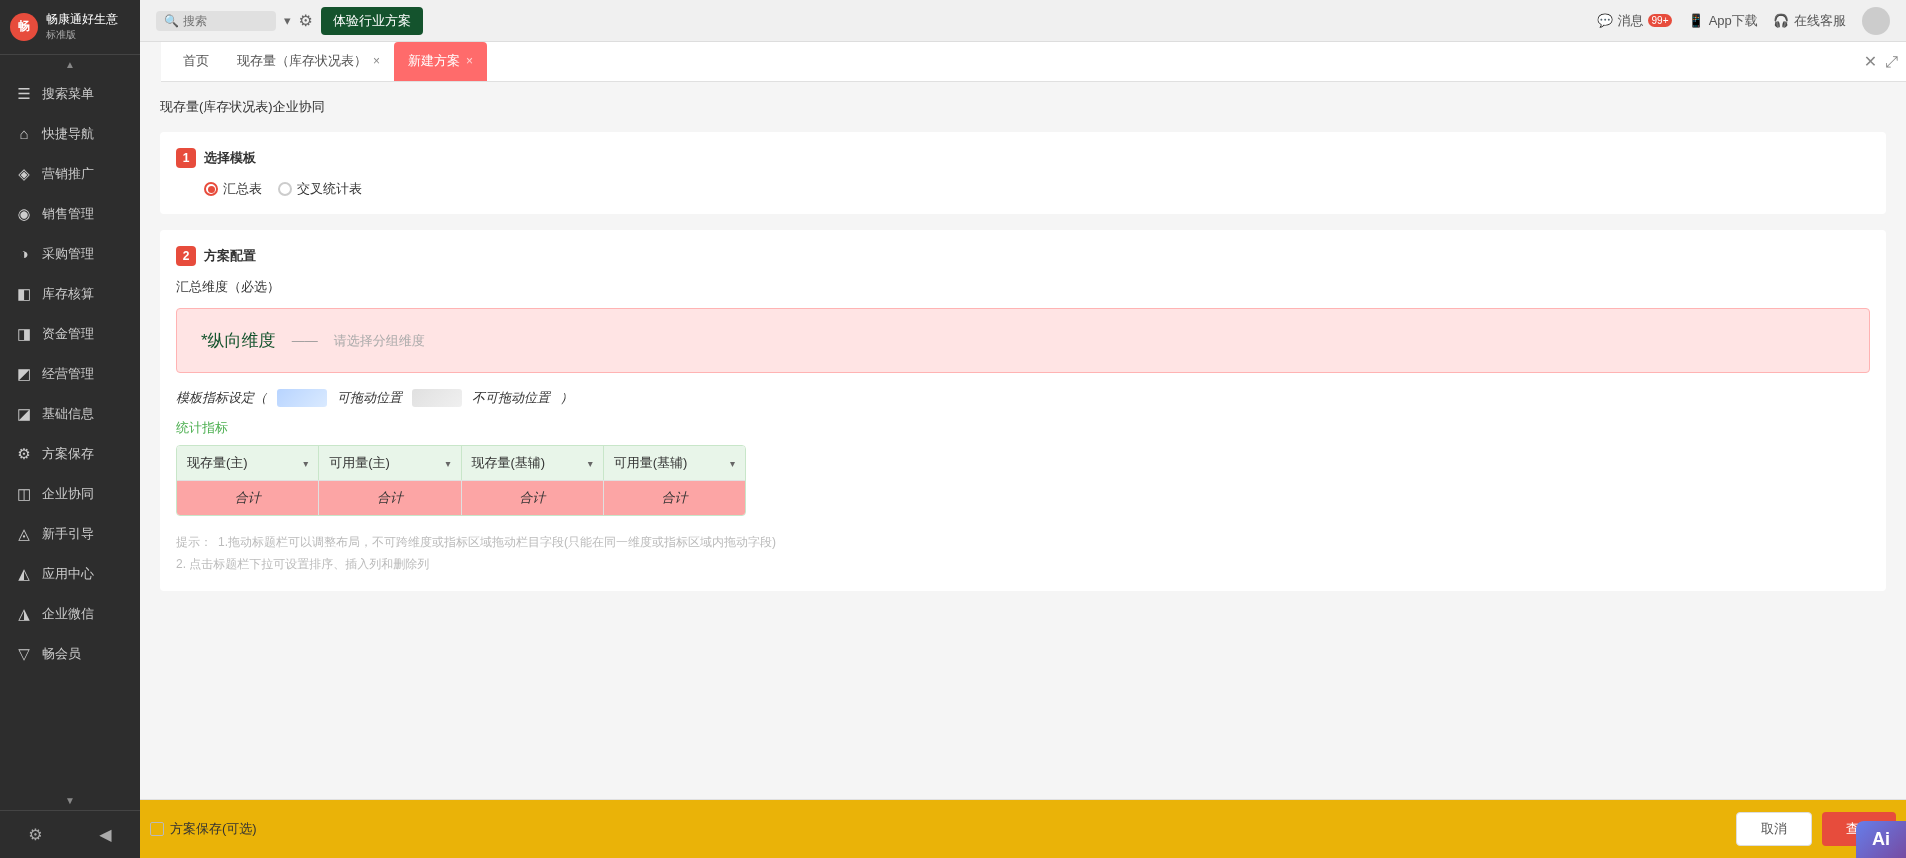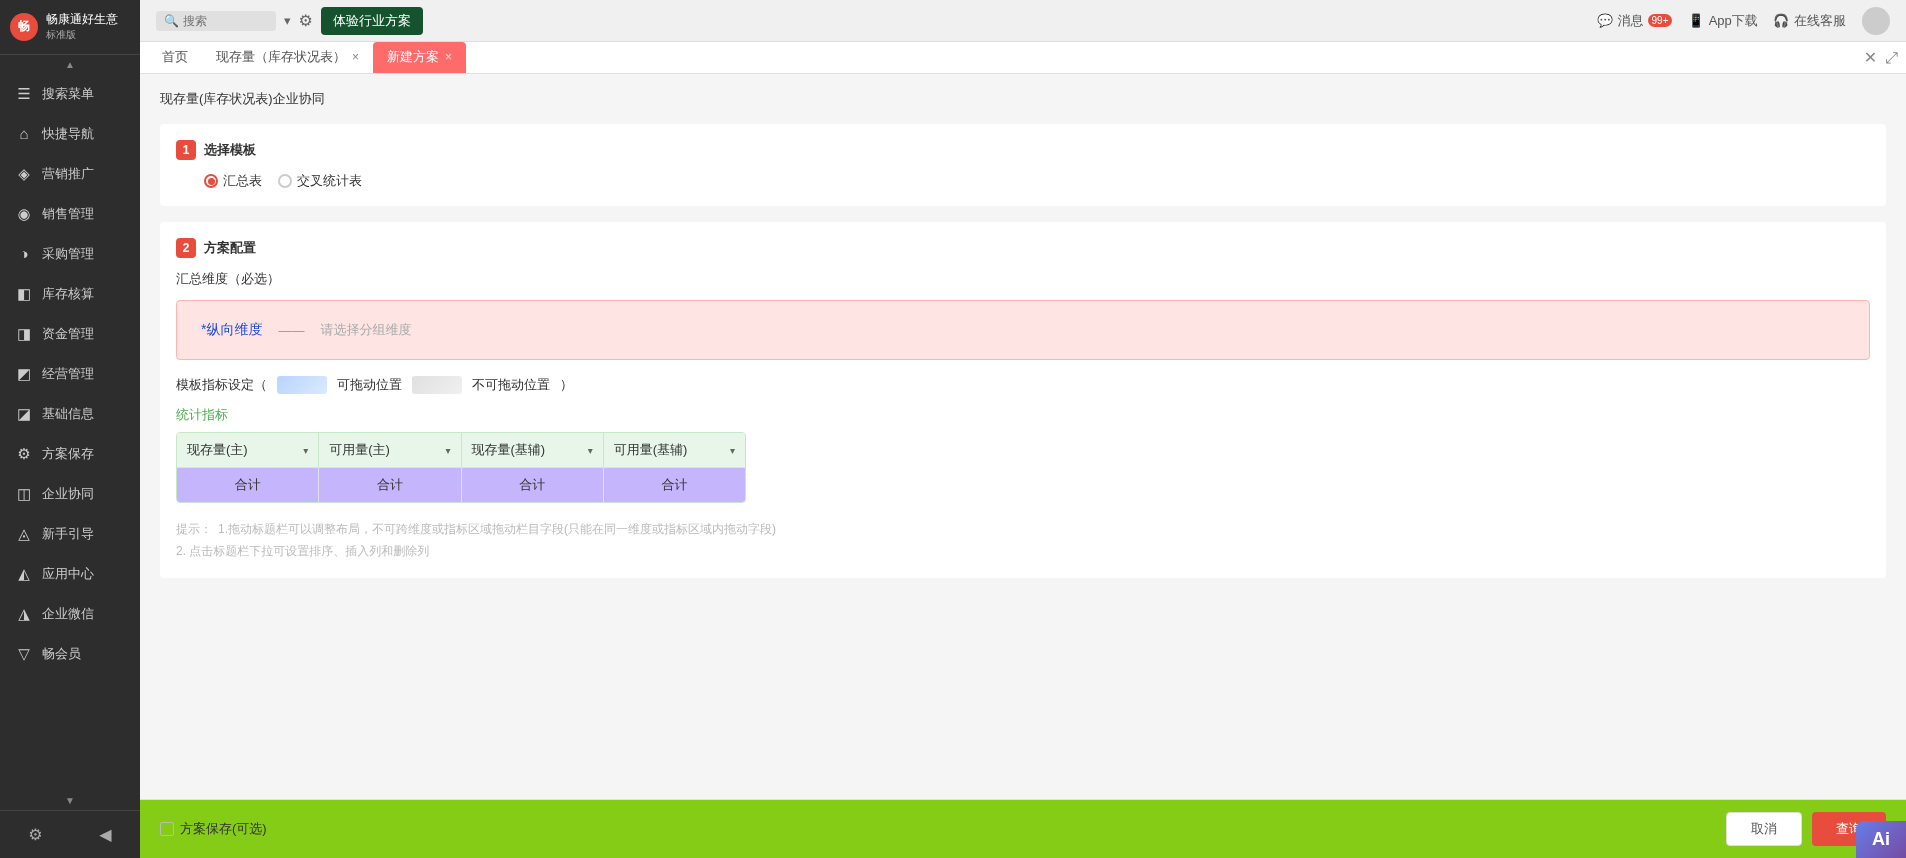--- a/index.html
+++ b/index.html
@@ -175,23 +175,24 @@
       border-radius: 50%;
     }
 
     
     .tabs-bar {
       background: #fff;
       border-bottom: 1px solid #e0e0e0;
       display: flex;
       align-items: center;
       padding: 0 0 0 8px;
-      height: 32px;
+      height: 40px;
       flex-shrink: 0;
       position: relative;
+      margin-left: 21px;
     }
     .tab {
       display: flex;
       align-items: center;
       gap: 6px;
       padding: 8px 14px;
       cursor: pointer;
       font-size: 13px;
       color: #555;
       border-bottom: 2px solid transparent;
@@ -323,39 +324,40 @@
       background: #ffe4e4;
       border: 1px solid #ffb3b3;
       border-radius: 4px;
       padding: 20px 24px;
       display: flex;
       align-items: center;
       gap: 16px;
       margin-bottom: 16px;
     }
     .dimension-label {
-      color: #1d4ed8;
-      font-size: 14px;
+      color: #14532d;
+      font-size: 17px;
     }
     .dimension-dash {
       color: #999;
     }
     .dimension-placeholder {
       color: #aaa;
       font-size: 13px;
     }
 
     
     .metrics-setting-row {
       display: flex;
       align-items: center;
       gap: 10px;
       margin-bottom: 12px;
       font-size: 13px;
       color: #333;
+      font-style: italic;
     }
     .drag-indicator {
       display: inline-block;
       width: 50px;
       height: 18px;
       background: linear-gradient(135deg, #b8d4ff 0%, #daeaff 100%);
       border-radius: 3px;
       vertical-align: middle;
     }
     .no-drag-indicator {
@@ -392,21 +394,22 @@
       align-items: center;
       justify-content: space-between;
       gap: 4px;
       border-right: 1px solid #c8e6c9;
     }
     .stats-table-header-cell:last-child {
       border-right: none;
     }
     .stats-table-row {
       display: flex;
-      background: #c4b5fd;
+      background: #fca5a5;
+      font-style: italic;
     }
     .stats-table-cell {
       flex: 1;
       padding: 8px 10px;
       font-size: 13px;
       color: #333;
       text-align: center;
       border-right: 1px solid #e0e0e0;
       border-top: 1px solid #e0e0e0;
     }
@@ -426,22 +429,22 @@
       line-height: 1.8;
     }
     .tips-section .tip-line {
       display: flex;
       gap: 6px;
     }
 
     
     .footer-bar {
       border-top: 1px solid #e0e0e0;
-      background: #84cc16;
-      padding: 12px 20px;
+      background: #eab308;
+      padding: 12px 10px;
       display: flex;
       justify-content: space-between;
       align-items: center;
       flex-shrink: 0;
     }
     .footer-checkbox-row {
       display: flex;
       align-items: center;
       gap: 6px;
       font-size: 13px;

